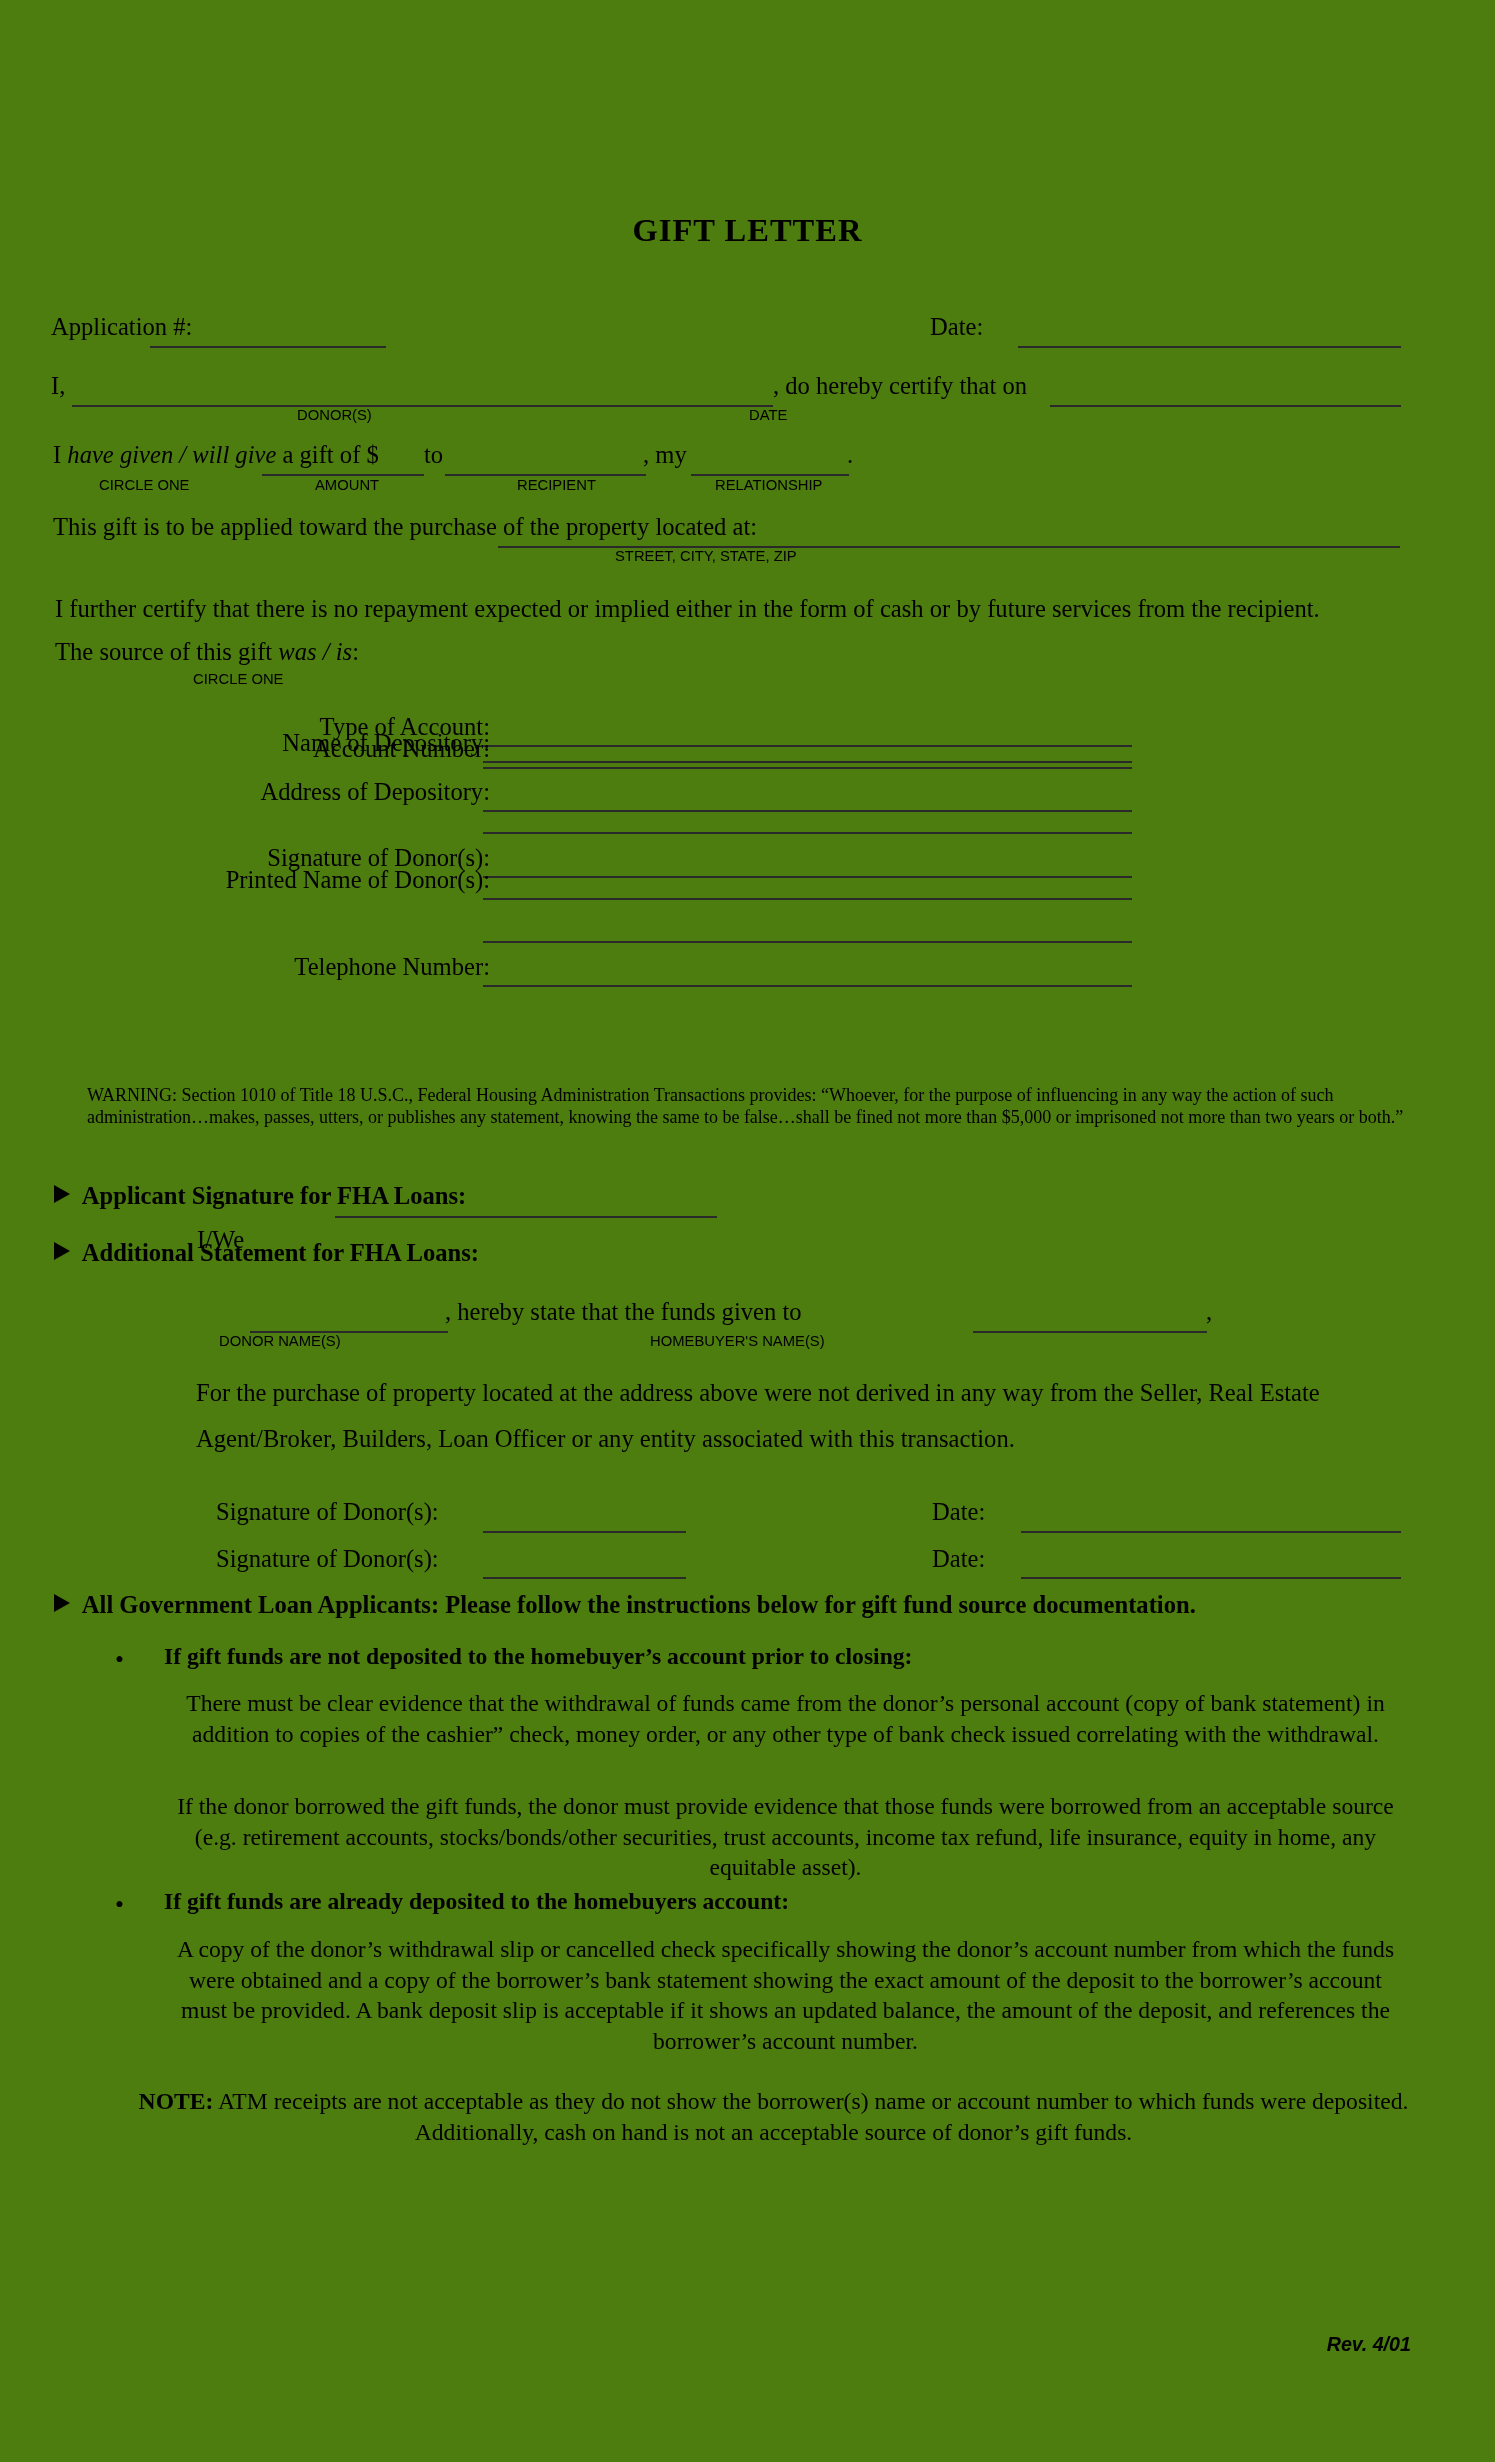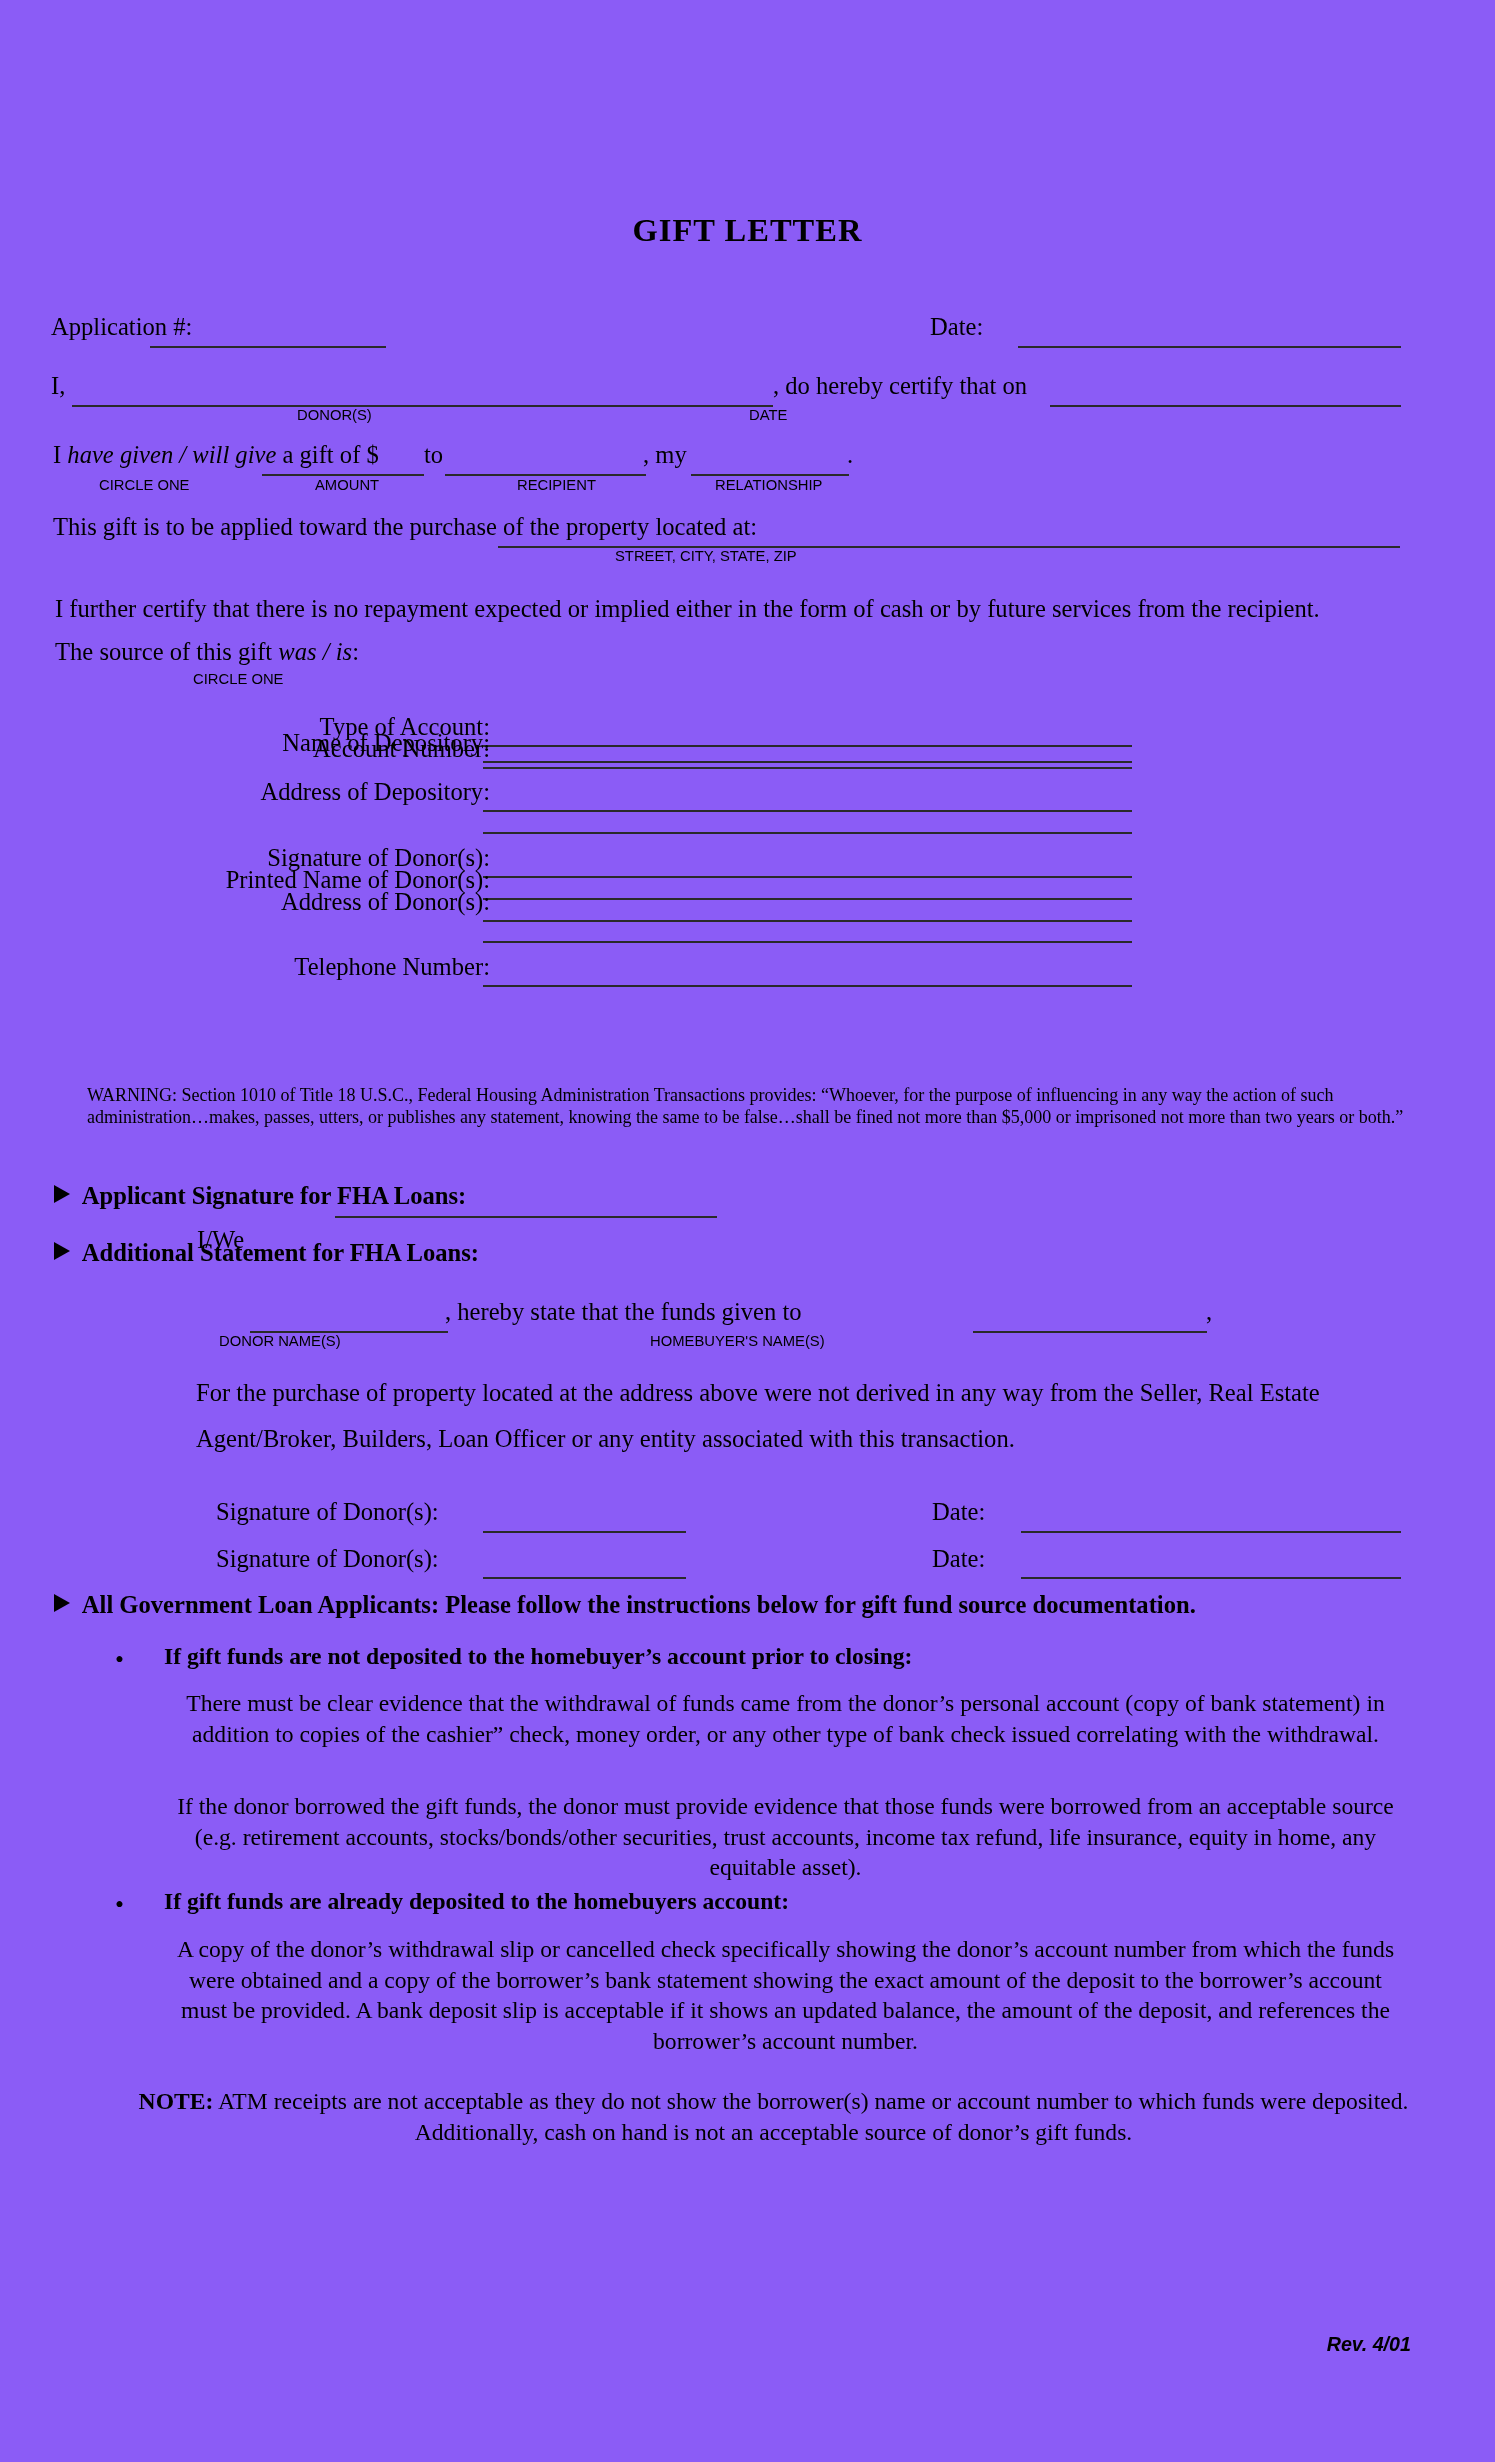--- a/index.html
+++ b/index.html
@@ -8,21 +8,21 @@
     background: #ffffff;
   }
   body {
     font-family: "Liberation Serif", "DejaVu Serif", serif;
     color: #000000;
   }
   #page {
     position: relative;
     width: 1495px;
     height: 2463px;
-    background: #8b5cf6;
+    background: #4d7c0f;
     overflow: hidden;
   }
   .doc {
     position: absolute;
     left: 0;
     top: 0;
     width: 1495px;
     height: 2463px;
     padding: 0;
     box-sizing: border-box;
@@ -214,24 +214,20 @@
     </div>
 
     <div class="fieldrow" style="top:843px;">
       <span class="lbl">Signature of Donor(s):</span>
       <span class="fl"></span>
     </div>
     <div class="fieldrow" style="top:865px;">
       <span class="lbl">Printed Name of Donor(s):</span>
       <span class="fl"></span>
     </div>
-    <div class="fieldrow" style="top:887px;">
-      <span class="lbl">Address of Donor(s):</span>
-      <span class="fl"></span>
-    </div>
     <div class="fieldrow" style="top:908px;">
       <span class="lbl"></span>
       <span class="fl"></span>
     </div>
     <div class="fieldrow" style="top:952px;">
       <span class="lbl">Telephone Number:</span>
       <span class="fl"></span>
     </div>
 
     <div id="warning">WARNING: Section 1010 of Title 18 U.S.C., Federal Housing Administration Transactions provides: “Whoever, for the purpose of influencing in any way the action of such administration…makes, passes, utters, or publishes any statement, knowing the same to be false…shall be fined not more than $5,000 or imprisoned not more than two years or both.”</div>

